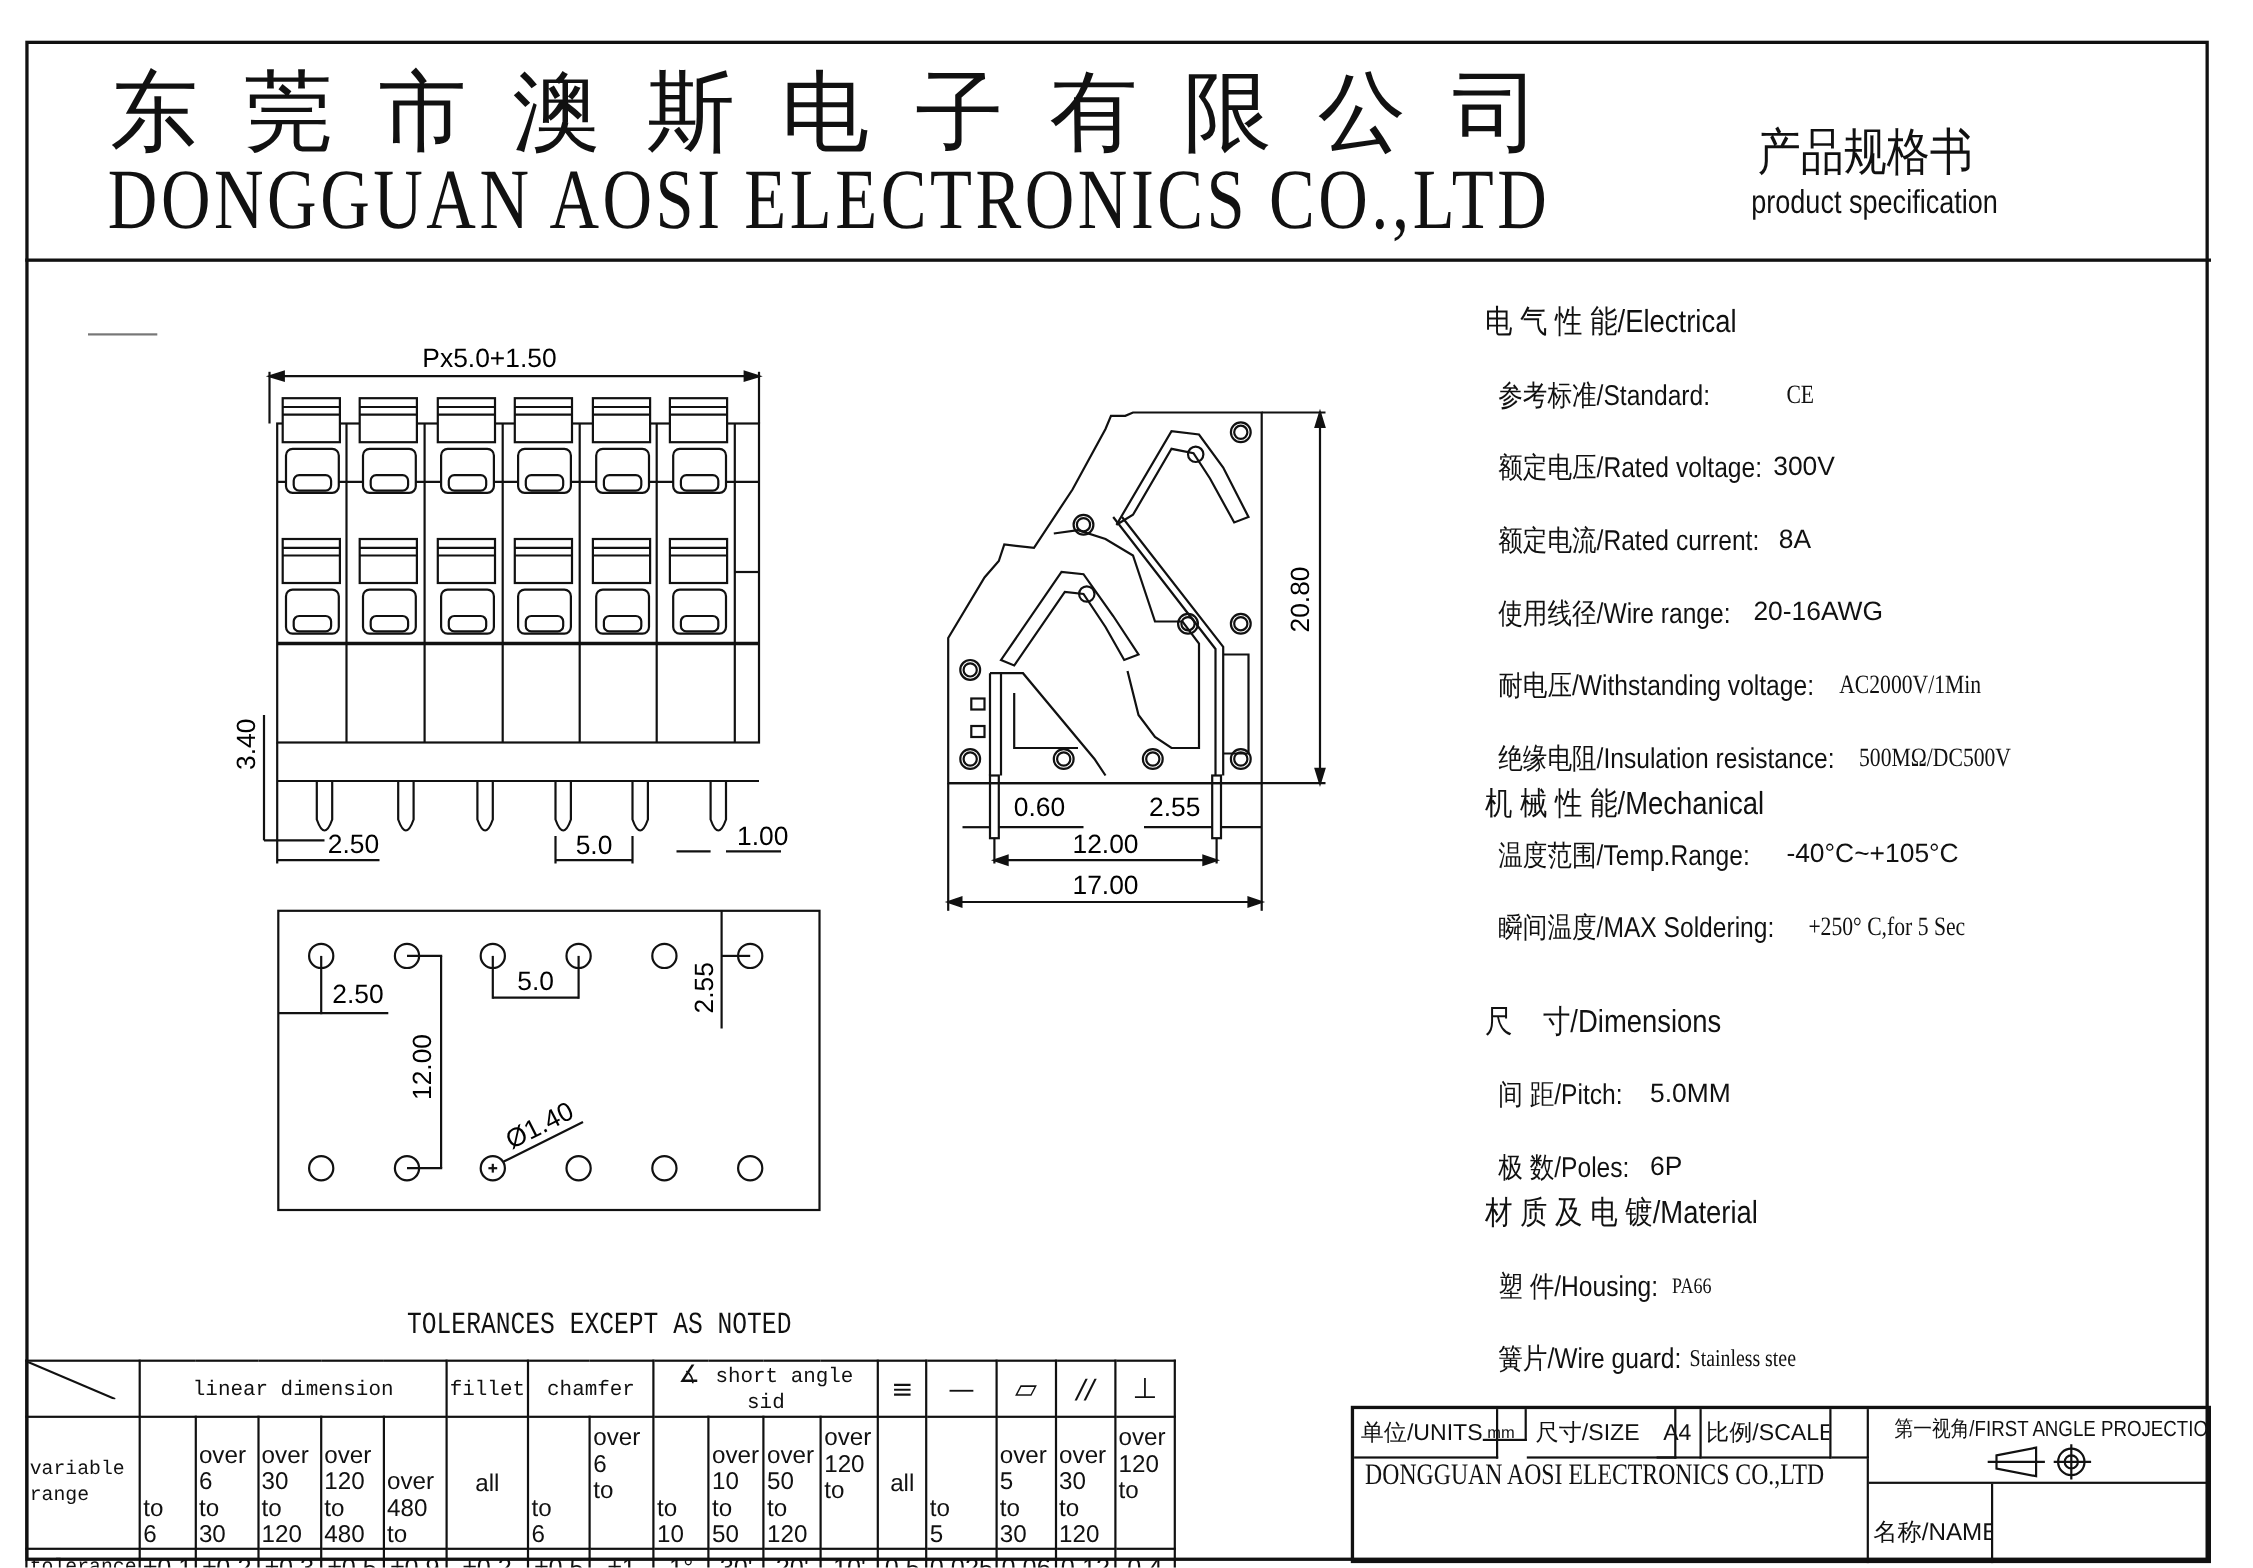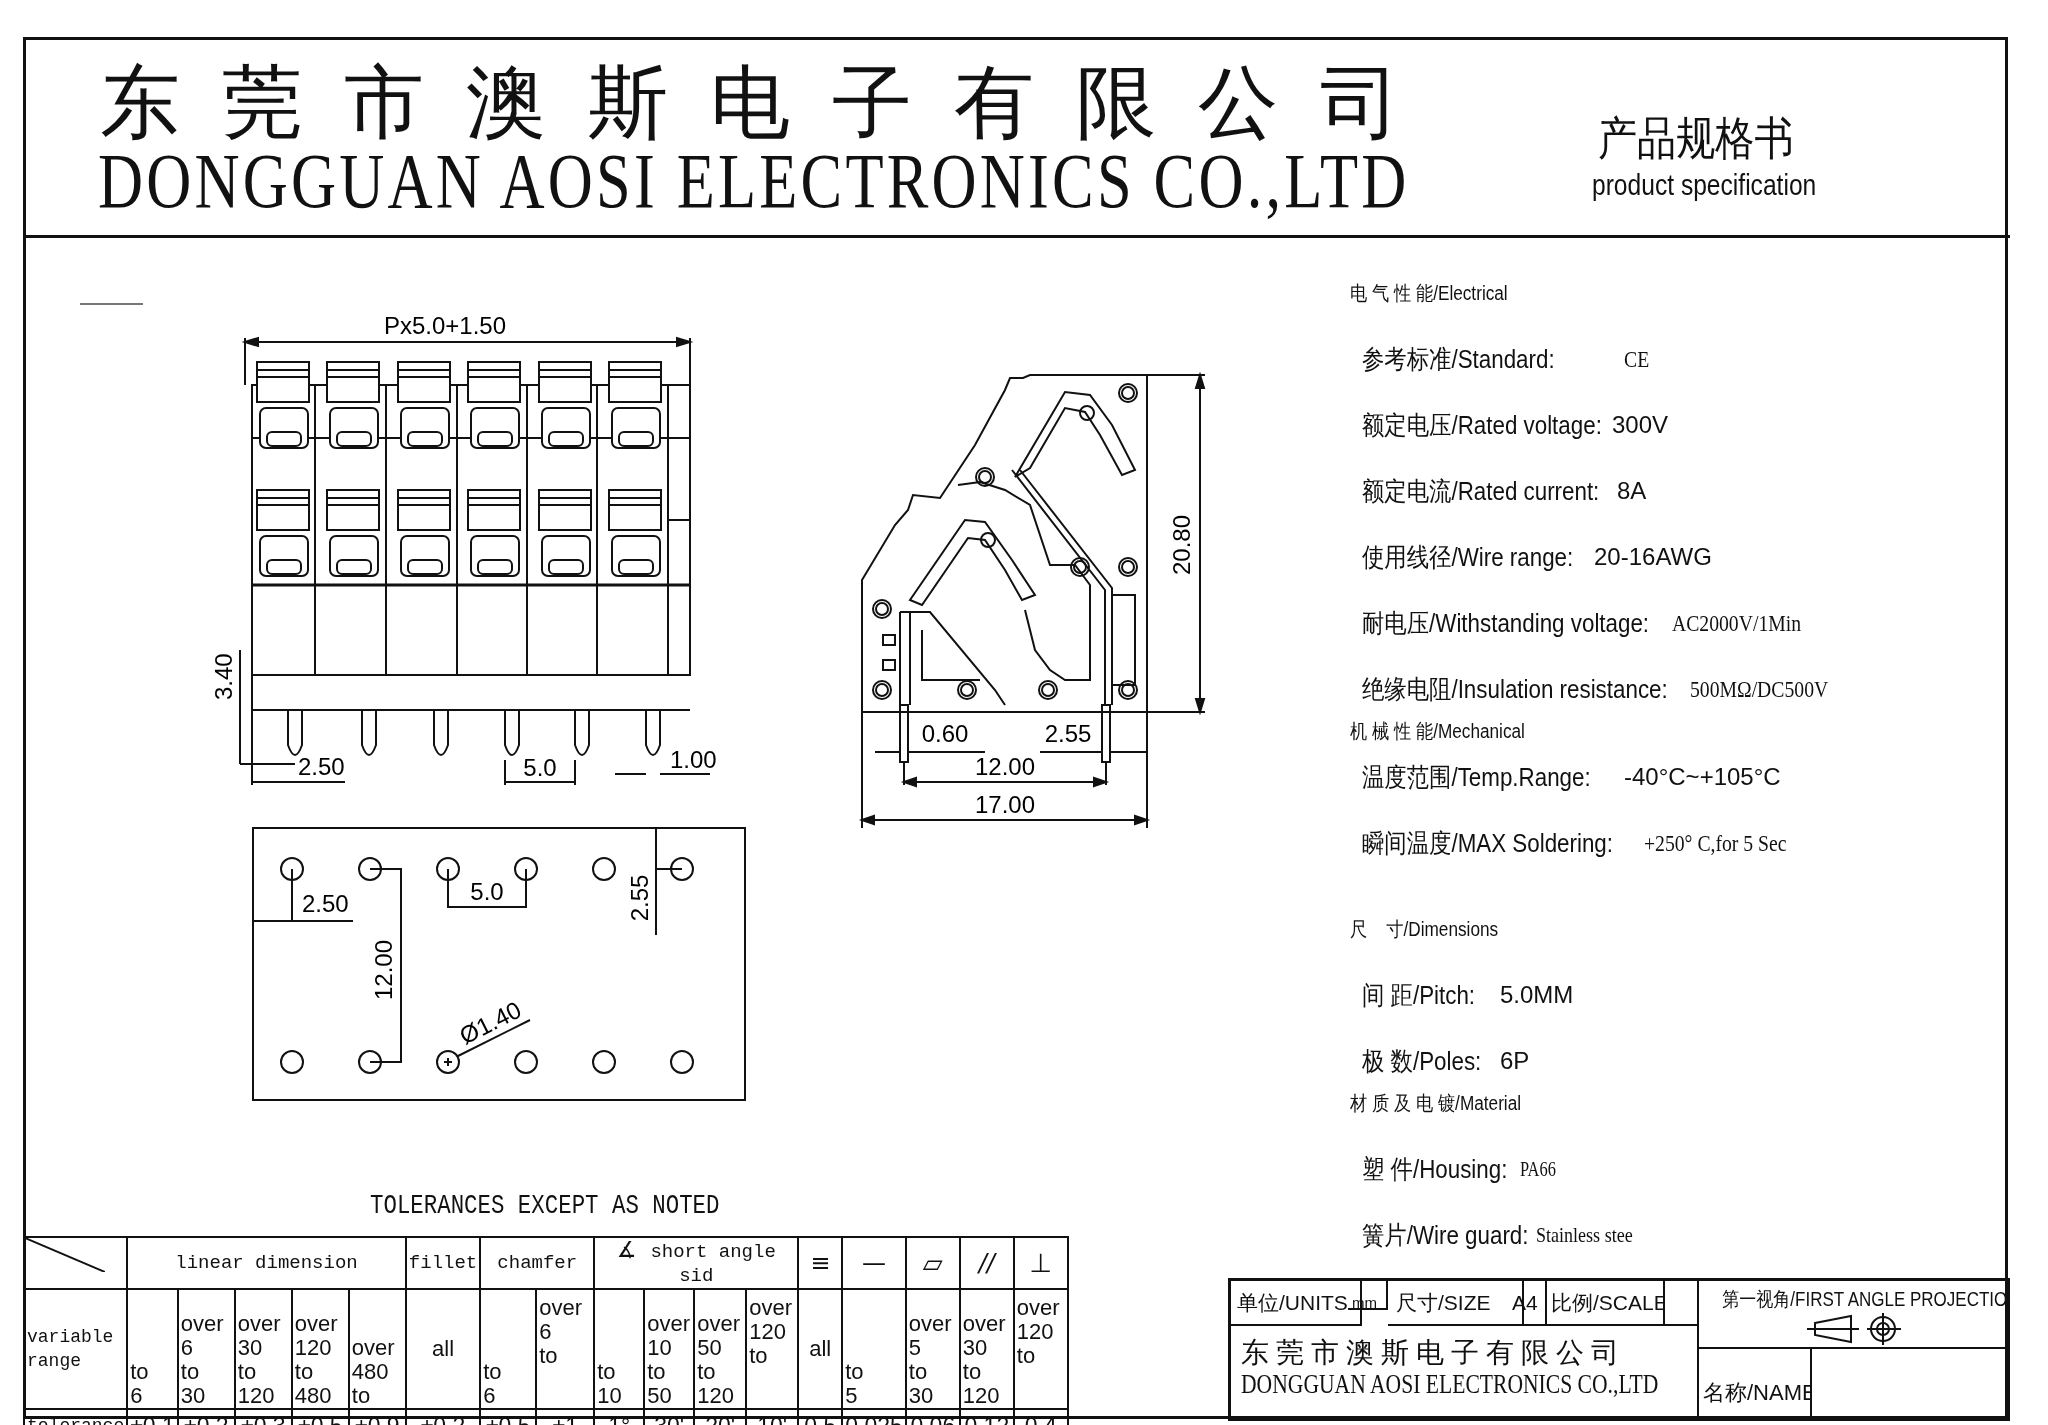--- a/index.html
+++ b/index.html
@@ -10,21 +10,21 @@
   .serif { font-family:"Liberation Serif", "DejaVu Serif", serif; }
   .sans { font-family:"Liberation Sans", "DejaVu Sans", sans-serif; }
   .mono { font-family:"Liberation Mono", "DejaVu Sans Mono", monospace; }
   .cn-title { left:100px; top:58px; font-size:80px; letter-spacing:42px; line-height:90px; white-space:nowrap; }
   .en-title { left:98px; top:140px; font-size:78px; line-height:82px; white-space:nowrap; transform:scaleX(0.80); transform-origin:left top; letter-spacing:4px; }
   .spec-cn { left:1598px; top:112px; font-size:46px; line-height:52px; white-space:nowrap; transform:scaleX(0.85); transform-origin:left top; }
   .spec-en { left:1592px; top:168px; font-size:30px; line-height:34px; white-space:nowrap; transform:scaleX(0.82); transform-origin:left top; }
 
   .specs { left:1350px; top:272px; width:620px; }
   .spec-row { position:relative; height:42px; line-height:42px; white-space:nowrap; font-size:26px; }
-  .spec-row.section { font-size:20px; margin-left:0; }
+  .spec-row.section { font-size:29px; margin-left:0; }
   .spec-row.item { margin-left:12px;margin-top:24px; }
   .spec-row .lbl { display:inline-block; transform:scaleX(0.86); transform-origin:left center; }
   .spec-row .val { position:absolute; top:0; font-size:24px; }
   .spec-row .val.narrow { font-family:"Liberation Serif", serif; transform:scaleX(0.82); transform-origin:left center; }
   .gap { height:44px; }
 
   svg text { font-family:"Liberation Sans", "DejaVu Sans", sans-serif; }
 
   
   .tol-title { left:370px; top:1190px; font-size:28px; white-space:nowrap; transform:scaleX(0.80); transform-origin:left top; }
@@ -393,21 +393,20 @@
   </table>
 
 <div class="tb">
   <div class="cell" style="left:0;top:0;width:131px;height:45px;font-size:21px;line-height:43px;padding-left:6px;">单位/UNITS</div>
   <div class="cell" style="left:117px;top:0;width:40px;height:29px;font-size:15px;line-height:43px;padding-left:4px;">mm</div>
   <div class="cell" style="left:157px;top:0;width:136px;height:45px;font-size:21px;line-height:43px;padding-left:8px;">尺寸/SIZE</div>
   <div class="cell" style="left:275px;top:0;width:41px;height:45px;font-size:21px;line-height:43px;padding-left:6px;">A4</div>
   <div class="cell" style="left:316px;top:0;width:118px;height:45px;font-size:21px;line-height:43px;padding-left:4px;">比例/SCALE</div>
   <div class="cell" style="left:434px;top:0;width:34px;height:45px;"></div>
   <div class="cell" style="left:0;top:45px;width:468px;height:95px;border-bottom:none;padding-left:10px;">
-    <div class="serif" style="font-size:28px;line-height:34px;margin-top:10px;">东 莞 市 澳 斯 电 子 有 限 公 司</div>
     <div class="serif" style="font-size:27px;line-height:28px;transform:scaleX(0.80);transform-origin:left top;white-space:nowrap;">DONGGUAN AOSI ELECTRONICS CO.,LTD</div>
   </div>
   <div class="cell" style="left:468px;top:0;width:311px;height:68px;border-right:none;text-align:center;">
     <div style="font-size:20px;line-height:24px;margin-top:6px;transform:scaleX(0.85);transform-origin:center top;">第一视角/FIRST ANGLE PROJECTION</div>
     <svg width="100" height="36" viewBox="0 0 100 36">
       <g stroke="#111" stroke-width="2" fill="none">
         <line x1="2" y1="18" x2="54" y2="18"></line>
         <polygon points="10,12 46,5 46,31 10,24"></polygon>
         <circle cx="78" cy="18" r="12"></circle>
         <circle cx="78" cy="18" r="6"></circle>

